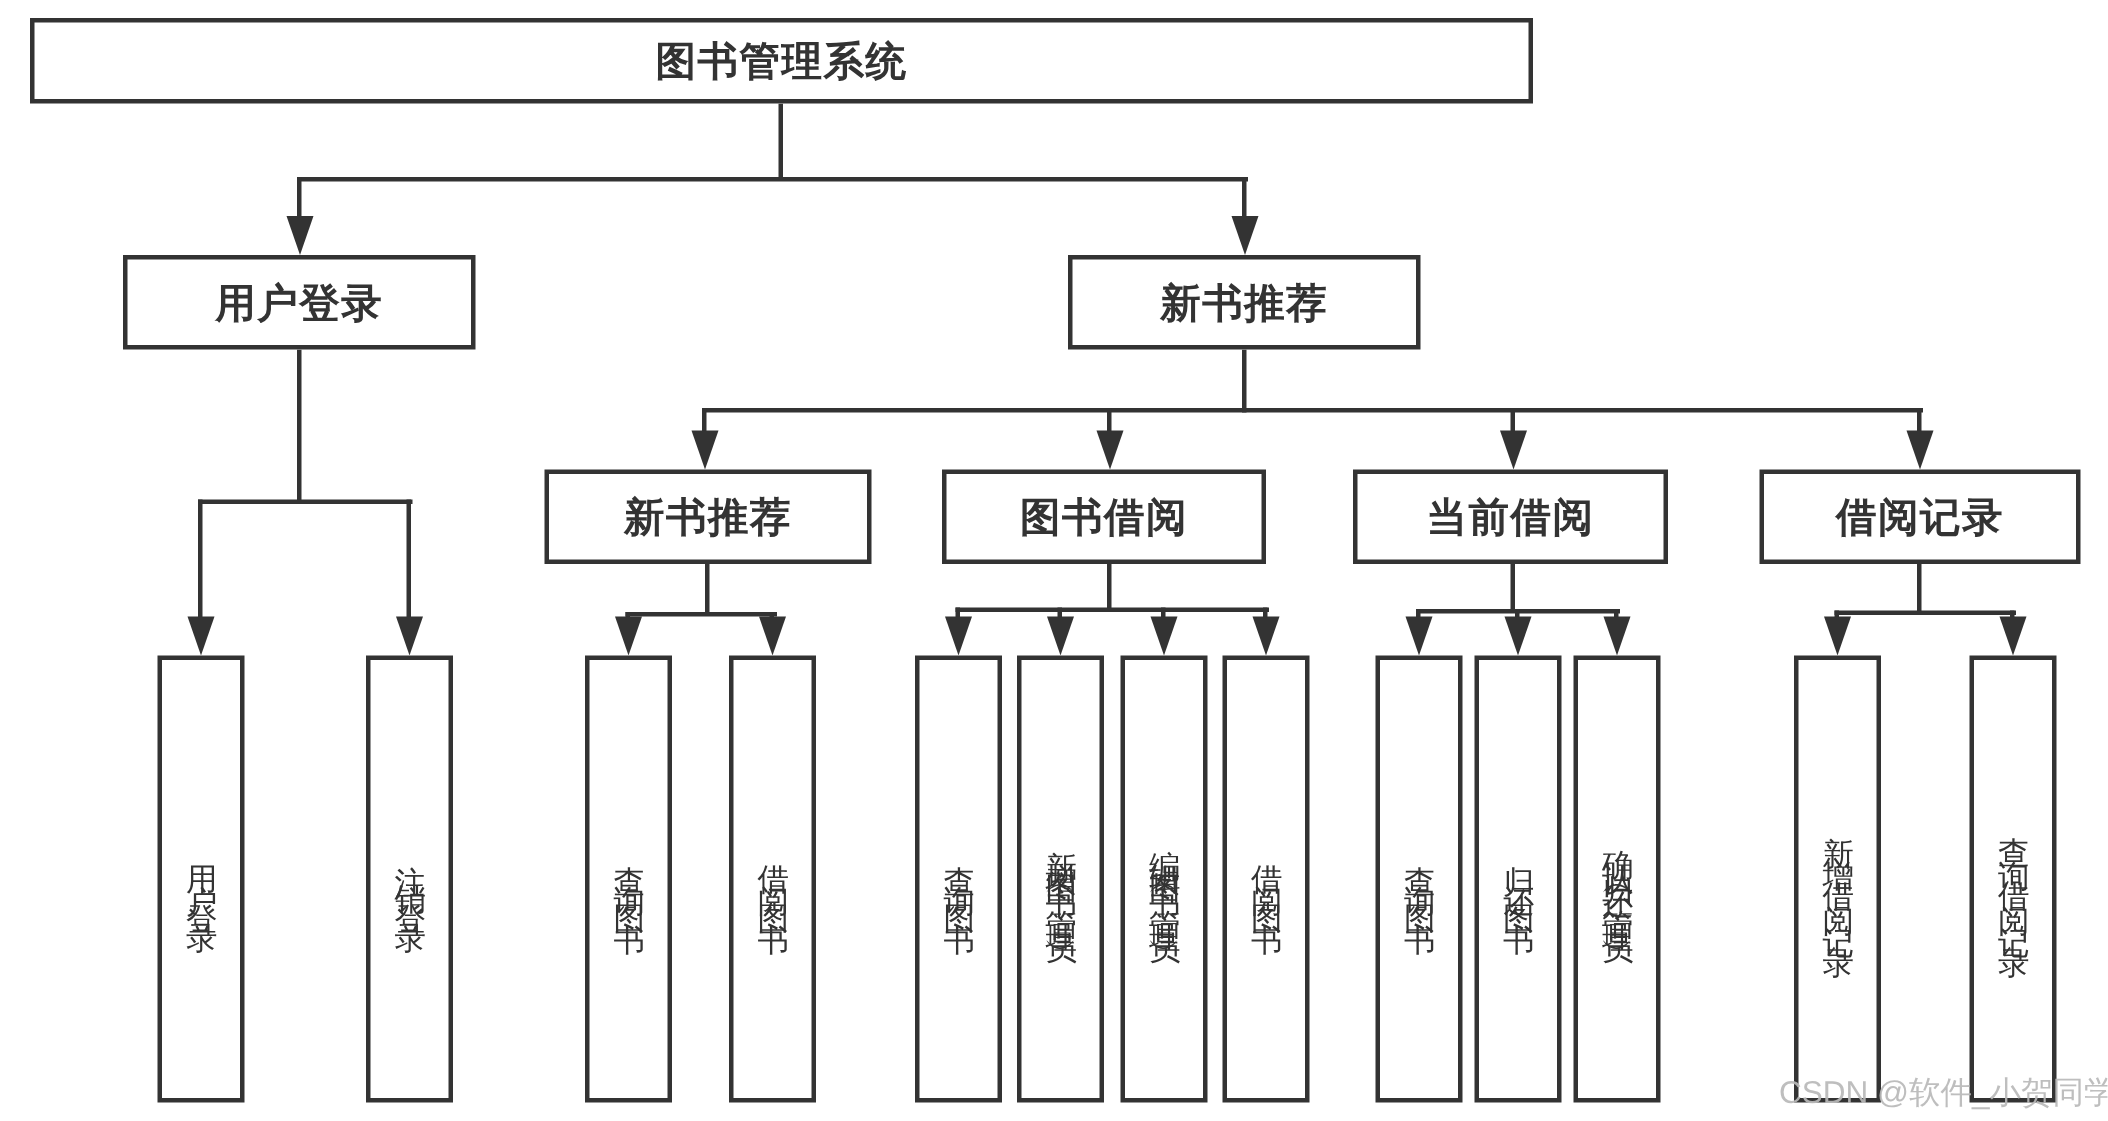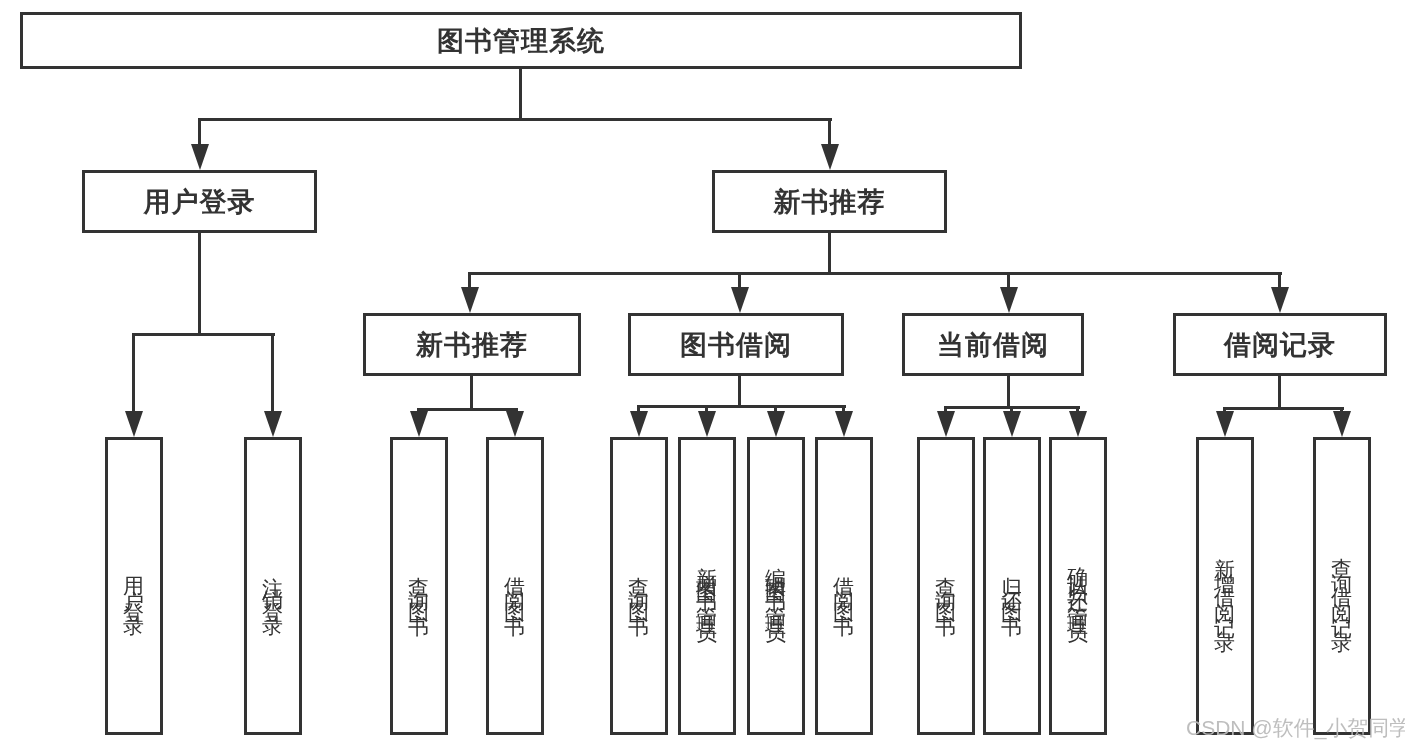--- a/index.html
+++ b/index.html
@@ -125,21 +125,21 @@
   <div class="box" style="left:712px;top:170px;width:235px;height:63px">
     <span class="hlabel">新书推荐</span>
   </div>
 
   <div class="box" style="left:363px;top:313px;width:218px;height:63px">
     <span class="hlabel">新书推荐</span>
   </div>
   <div class="box" style="left:628px;top:313px;width:216px;height:63px">
     <span class="hlabel">图书借阅</span>
   </div>
-  <div class="box" style="left:902px;top:313px;width:182px;height:63px">
+  <div class="box" style="left:902px;top:313px;width:210px;height:63px">
     <span class="hlabel">当前借阅</span>
   </div>
   <div class="box" style="left:1173px;top:313px;width:214px;height:63px">
     <span class="hlabel">借阅记录</span>
   </div>
 
   <div class="box" style="left:105px;top:437px;width:58px;height:298px">
     <span class="vtext ls4">用户登录</span>
   </div>
   <div class="box" style="left:244px;top:437px;width:58px;height:298px">

